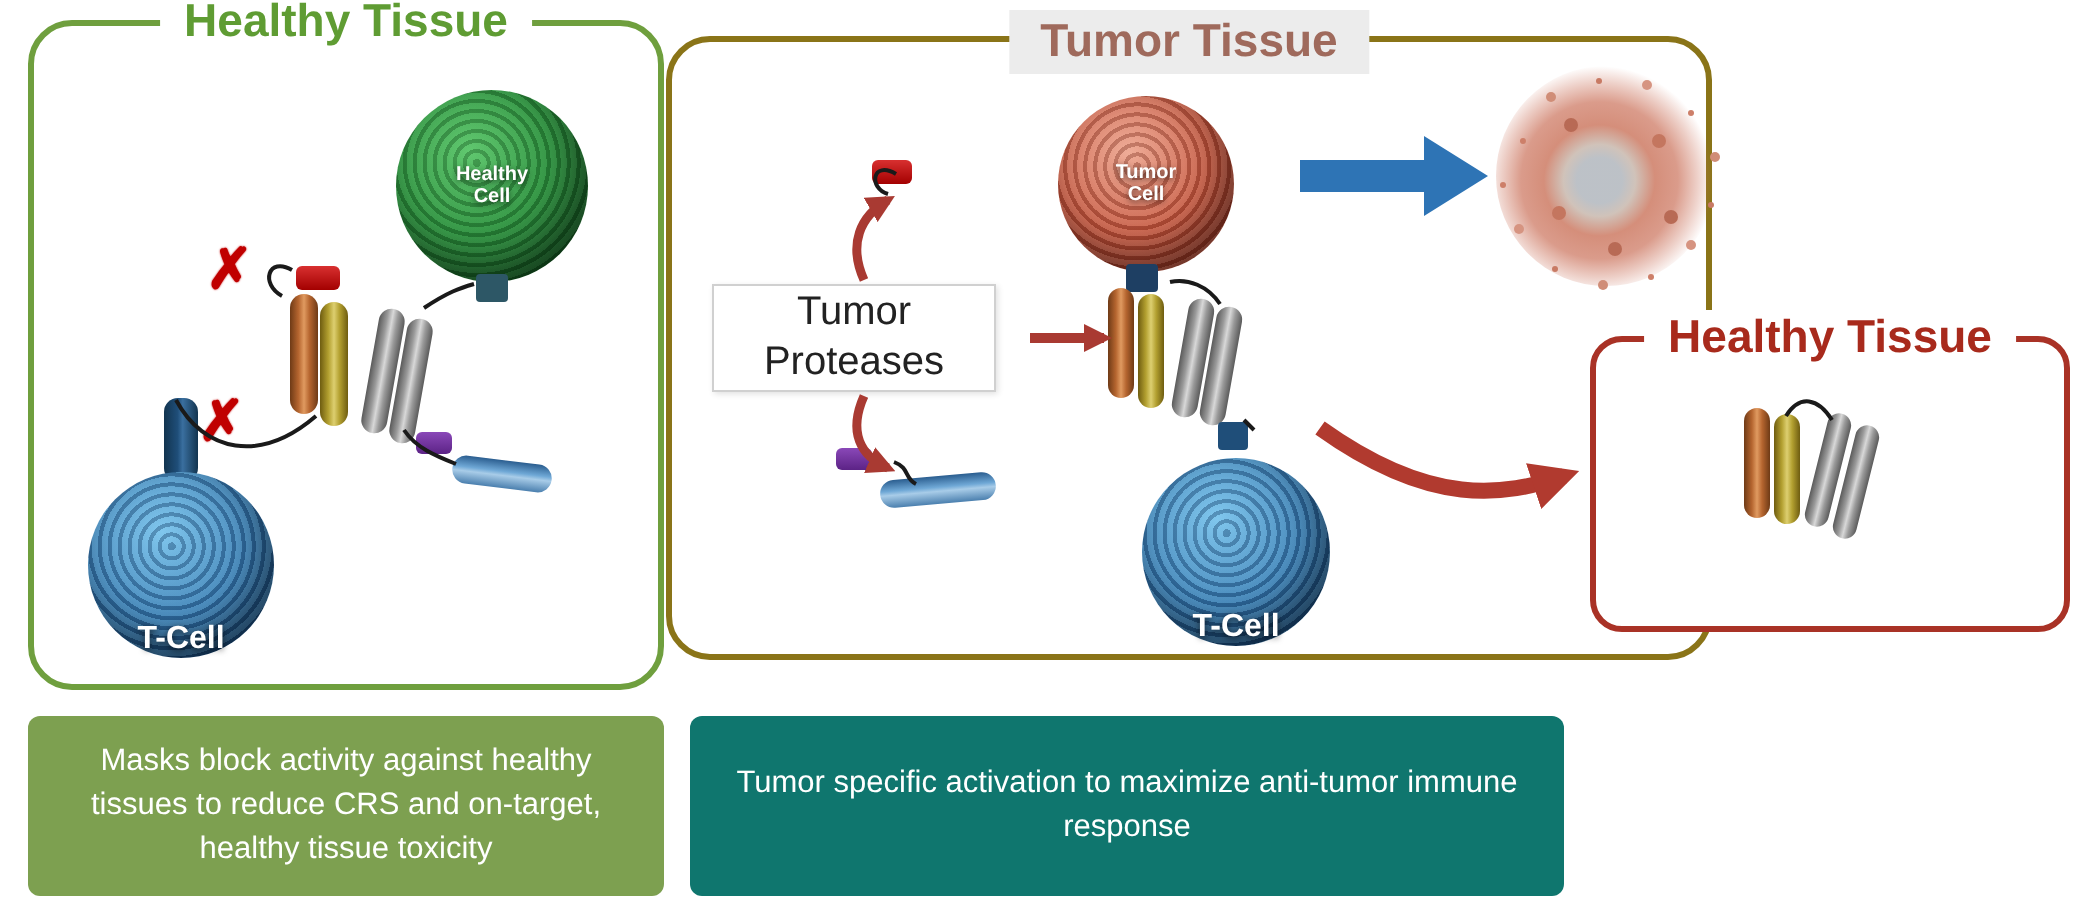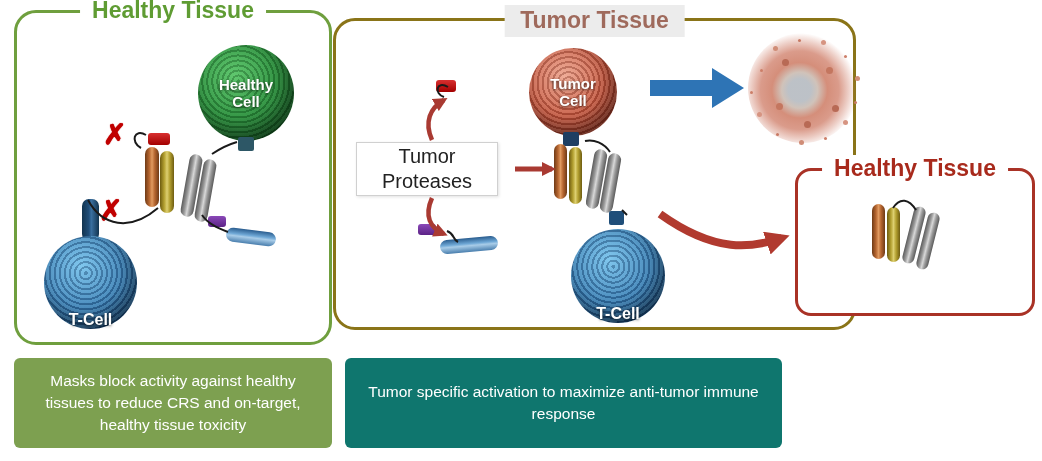--- a/index.html
+++ b/index.html
@@ -12,21 +12,21 @@
   .panel.right { left:795px; top:168px; width:240px; height:148px; border-color:#a93226; border-radius:16px; z-index:3; }
 
   .panel-title { position:absolute; top:-16px; left:50%; transform:translateX(-50%);
     background:#fff; padding:0 12px; font-size:23px; font-weight:bold; white-space:nowrap; line-height:1.2; }
   .panel-title.green { color:#5f9c33; }
   .panel-title.rose  { color:#9f6a5c; background:#ececec; padding:2px 16px; }
   .panel-title.red   { color:#a82a1c; }
 
   .cell { position:absolute; border-radius:50%; display:flex; align-items:center; justify-content:center;
     box-shadow: inset -6px -9px 16px rgba(0,0,0,.35); }
-  .cell-label { white-space:pre-line; text-align:center; color:#fff; font-weight:bold; font-size:15px;
+  .cell-label { white-space:pre-line; text-align:center; color:#fff; font-weight:bold; font-size:10px;
     line-height:1.15; text-shadow:0 1px 3px rgba(0,0,0,.65); }
   .cell.healthy { background:
       repeating-radial-gradient(circle at 42% 38%, rgba(10,60,20,.28) 0 2px, rgba(120,220,140,.15) 2px 5px),
       radial-gradient(circle at 38% 32%, #5cc46a, #2e8f3e 45%, #145220 80%, #0b3a15); }
   .cell.tumor { background:
       repeating-radial-gradient(circle at 45% 40%, rgba(110,35,20,.30) 0 2px, rgba(255,190,170,.20) 2px 5px),
       radial-gradient(circle at 40% 32%, #eba893, #c2563f 50%, #8a3020 85%); }
   .cell.tcell { background:
       repeating-radial-gradient(circle at 45% 40%, rgba(10,40,80,.30) 0 2px, rgba(160,220,255,.18) 2px 5px),
       radial-gradient(circle at 40% 32%, #79c2ea, #3a7cb0 50%, #16436e 85%); align-items: flex-end; }

